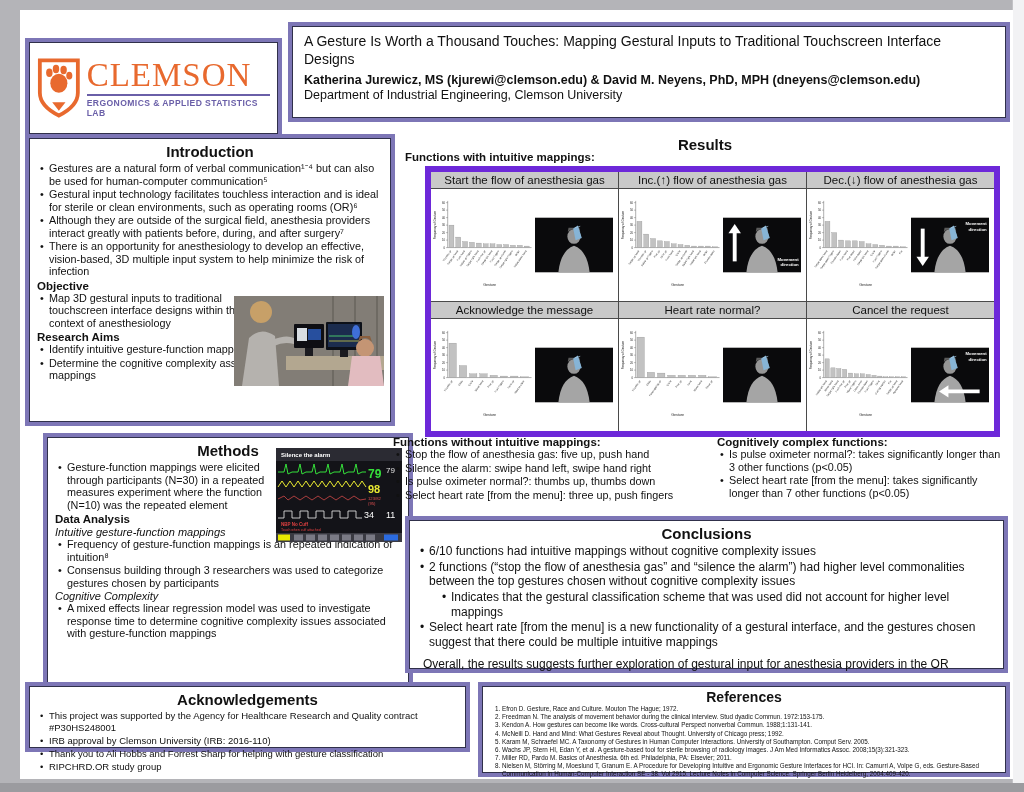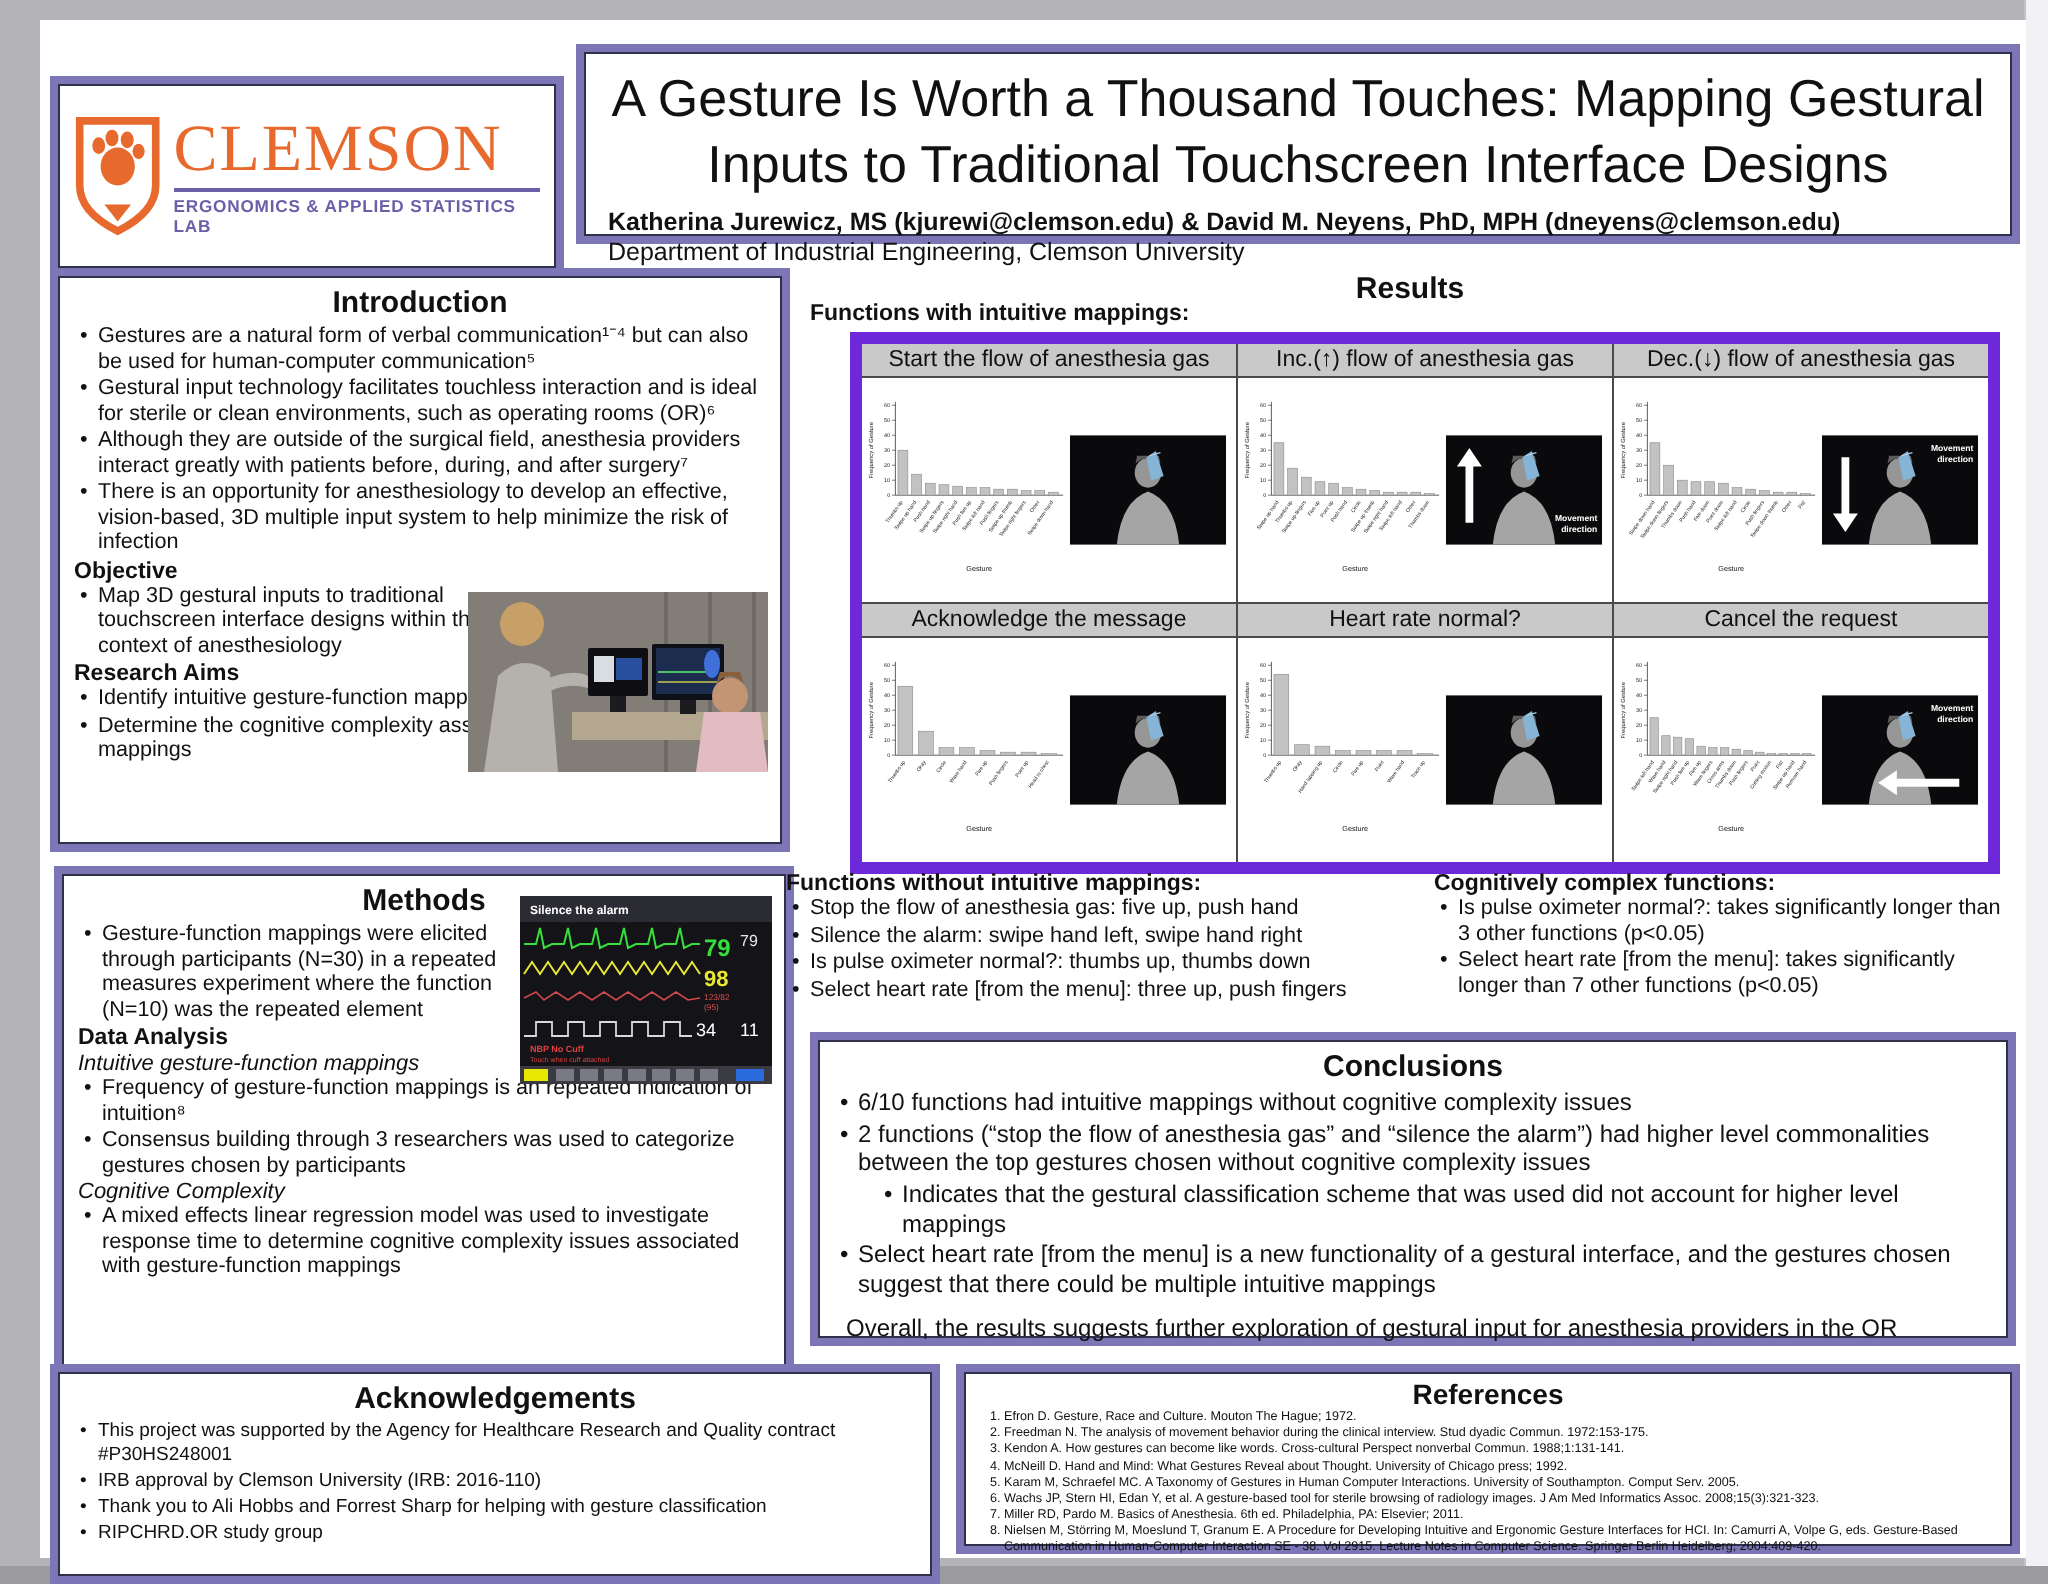--- a/index.html
+++ b/index.html
@@ -23,26 +23,26 @@
   .fs11 li { font-size:10.8px; }
   .fs12 li { font-size:12px; line-height:1.22; }
   .fs95 li { font-size:9.5px; line-height:1.25; }
   .subhead { font-weight:bold; font-size:11.5px; margin-top:2px; }
   .subhead-i { font-style:italic; font-size:11px; margin-top:1px; }
   
   .logo-box { left:5px; top:28px; width:257px; height:100px; display:flex; align-items:center; justify-content:center; gap:6px; }
   .brand { font-family:"Liberation Serif", serif; color:#e8692e; font-size:33px; letter-spacing:1px; line-height:1; }
   .brand-sub { color:#6a5fa8; font-weight:bold; font-size:8.6px; letter-spacing:0.4px; border-top:2px solid #6a5fa8; padding-top:2px; margin-top:2px; }
   .title-box { left:268px; top:12px; width:722px; height:100px; padding:7px 12px; }
-  .title-main { font-size:26px; line-height:1.28;text-align:center; }
+  .title-main { font-size:14px; line-height:1.28; }
   .authors { font-size:12.5px; font-weight:bold; margin-top:4px; }
   .dept { font-size:12.5px; margin-top:1px; }
   
   .intro-box { left:5px; top:124px; width:370px; height:292px; }
-  .methods-box { left:7px; top:423px; width:370px; height:268px; }
+  .methods-box { left:23px; top:423px; width:370px; height:268px; }
   .narrow { width:212px; }
   .mnarrow { width:224px; }
   .intro-photo { position:absolute; right:7px; top:158px; width:150px; height:90px; }
   .monitor-photo { position:absolute; right:7px; top:11px; width:126px; height:94px; }
   
   .results-title { position:absolute; left:385px; top:126px; width:600px; text-align:center; font-weight:bold; font-size:15px; }
   .lbl-bold { position:absolute; font-weight:bold; font-size:11.5px; }
   .intuitive-lbl { left:385px; top:141px; }
   .grid { position:absolute; left:405px; top:156px; width:563px; border:6px solid #6d28d9; display:grid; grid-template-columns:repeat(3,1fr); background:#fff; }
   .cell { border-right:1px solid #4a4a4a; border-bottom:1px solid #4a4a4a; box-sizing:border-box; }
@@ -51,21 +51,21 @@
   .cell-head { background:#c9c9c9; border-bottom:1px solid #4a4a4a; text-align:center; font-size:11.5px; padding:2px 0; }
   .cell-body { height:110px; display:flex; align-items:center; padding:1px 2px; }
   .chart-host { width:102px; height:108px; }
   .photo-host { width:78px; height:56px; margin-left:auto; margin-right:3px; }
   .without-wrap { position:absolute; left:373px; top:424px; width:306px; }
   .complex-wrap { position:absolute; left:697px; top:424px; width:292px; }
   .without-wrap .blist li, .complex-wrap .blist li { font-size:10.8px; }
   .conclusions-box { left:385px; top:506px; width:603px; height:157px; }
   .overall { font-size:12px; margin-top:8px; padding-left:6px; }
   
-  .ack-box { left:5px; top:672px; width:445px; height:110px; }
+  .ack-box { left:5px; top:672px; width:445px; height:70px; }
   .refs-box { left:458px; top:672px; width:532px; height:95px; padding:2px 6px; }
   .refs-box .box-title { font-size:14px; margin-bottom:0; }
   .reflist { margin:0; padding-left:14px; }
   .reflist li { font-size:6.3px; line-height:1.3; color:#111; }
 </style>
 </head>
 <body>
 
 <div class="side-strip"></div>
 <div class="bottom-strip"></div>

